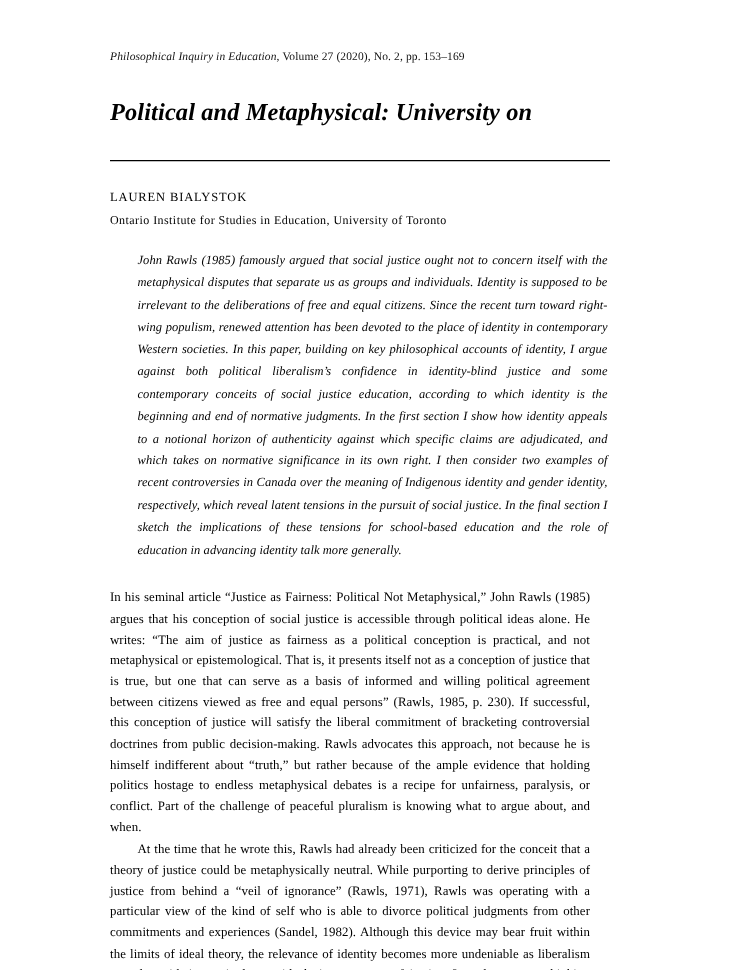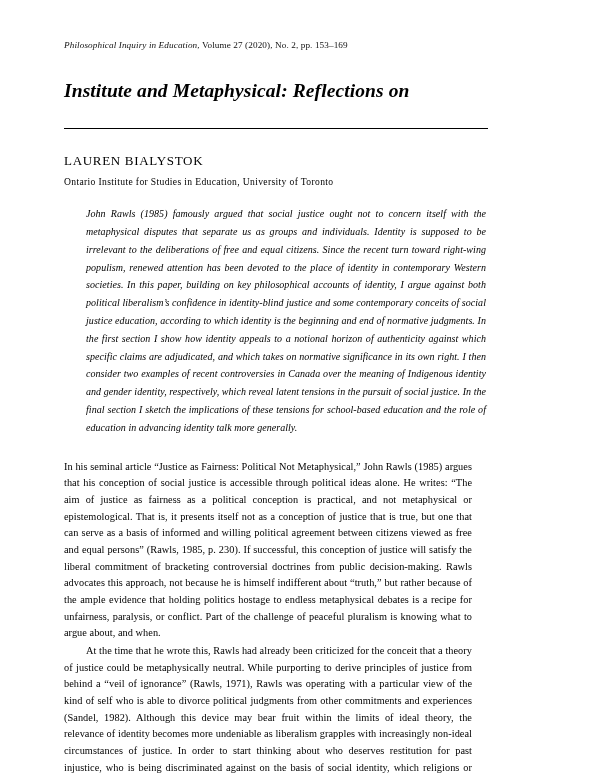--- a/index.html
+++ b/index.html
@@ -12,21 +12,21 @@
     height: 776px;
     overflow: hidden;
     font-family: "Liberation Serif", serif;
     color: #000000;
   }
   .page {
     position: relative;
     width: 576px;
     height: 776px;
     box-sizing: border-box;
-    padding: 40px 88px 0 64px;
+    padding: 40px 88px 0 88px;
   }
   .journal-line {
     font-family: "Liberation Serif", serif;
     font-style: italic;
     font-size: 9.2px;
     letter-spacing: 0.1px;
     color: #111;
     margin: 0 0 26px 0;
     white-space: nowrap;
   }
@@ -43,21 +43,21 @@
     letter-spacing: 0.1px;
   }
   .rule {
     border: 0;
     border-top: 1px solid #000;
     margin: 0 0 24px 0;
     height: 0;
   }
   .author {
     font-family: "Liberation Serif", serif;
-    font-size: 13px;
+    font-size: 10px;
     letter-spacing: 0.7px;
     margin: 0 0 7px 0;
   }
   .affiliation {
     font-family: "Liberation Serif", serif;
     font-size: 9.6px;
     letter-spacing: 0.35px;
     margin: 4px 0 18px 0;
   }
   .abstract {
@@ -85,21 +85,21 @@
   }
 </style>
 </head>
 <body>
 
 <div class="page">
 
   <p class="journal-line"><span>Philosophical Inquiry in Education</span><span class="nonital">, Volume 27 (2020), No. 2, pp. 153–169</span></p>
 
   <h1 class="title">
-    <span>Institute and Metaphysical: Reflections on</span><br>
+    <span>Political and Metaphysical: University on</span><br>
   </h1>
 
   <hr class="rule">
 
   <p class="author">LAUREN BIALYSTOK</p>
   <p class="affiliation">Ontario Institute for Studies in Education, University of Toronto</p>
 
   <p class="abstract">John Rawls (1985) famously argued that social justice ought not to concern itself with the metaphysical disputes that separate us as groups and individuals. Identity is supposed to be irrelevant to the deliberations of free and equal citizens. Since the recent turn toward right-wing populism, renewed attention has been devoted to the place of identity in contemporary Western societies. In this paper, building on key philosophical accounts of identity, I argue against both political liberalism’s confidence in identity-blind justice and some contemporary conceits of social justice education, according to which identity is the beginning and end of normative judgments. In the first section I show how identity appeals to a notional horizon of authenticity against which specific claims are adjudicated, and which takes on normative significance in its own right. I then consider two examples of recent controversies in Canada over the meaning of Indigenous identity and gender identity, respectively, which reveal latent tensions in the pursuit of social justice. In the final section I sketch the implications of these tensions for school-based education and the role of education in advancing identity talk more generally.</p>
 
   <p class="body-p">In his seminal article “Justice as Fairness: Political Not Metaphysical,” John Rawls (1985) argues that his conception of social justice is accessible through political ideas alone. He writes: “The aim of justice as fairness as a political conception is practical, and not metaphysical or epistemological. That is, it presents itself not as a conception of justice that is true, but one that can serve as a basis of informed and willing political agreement between citizens viewed as free and equal persons” (Rawls, 1985, p. 230). If successful, this conception of justice will satisfy the liberal commitment of bracketing controversial doctrines from public decision-making. Rawls advocates this approach, not because he is himself indifferent about “truth,” but rather because of the ample evidence that holding politics hostage to endless metaphysical debates is a recipe for unfairness, paralysis, or conflict. Part of the challenge of peaceful pluralism is knowing what to argue about, and when.</p>

